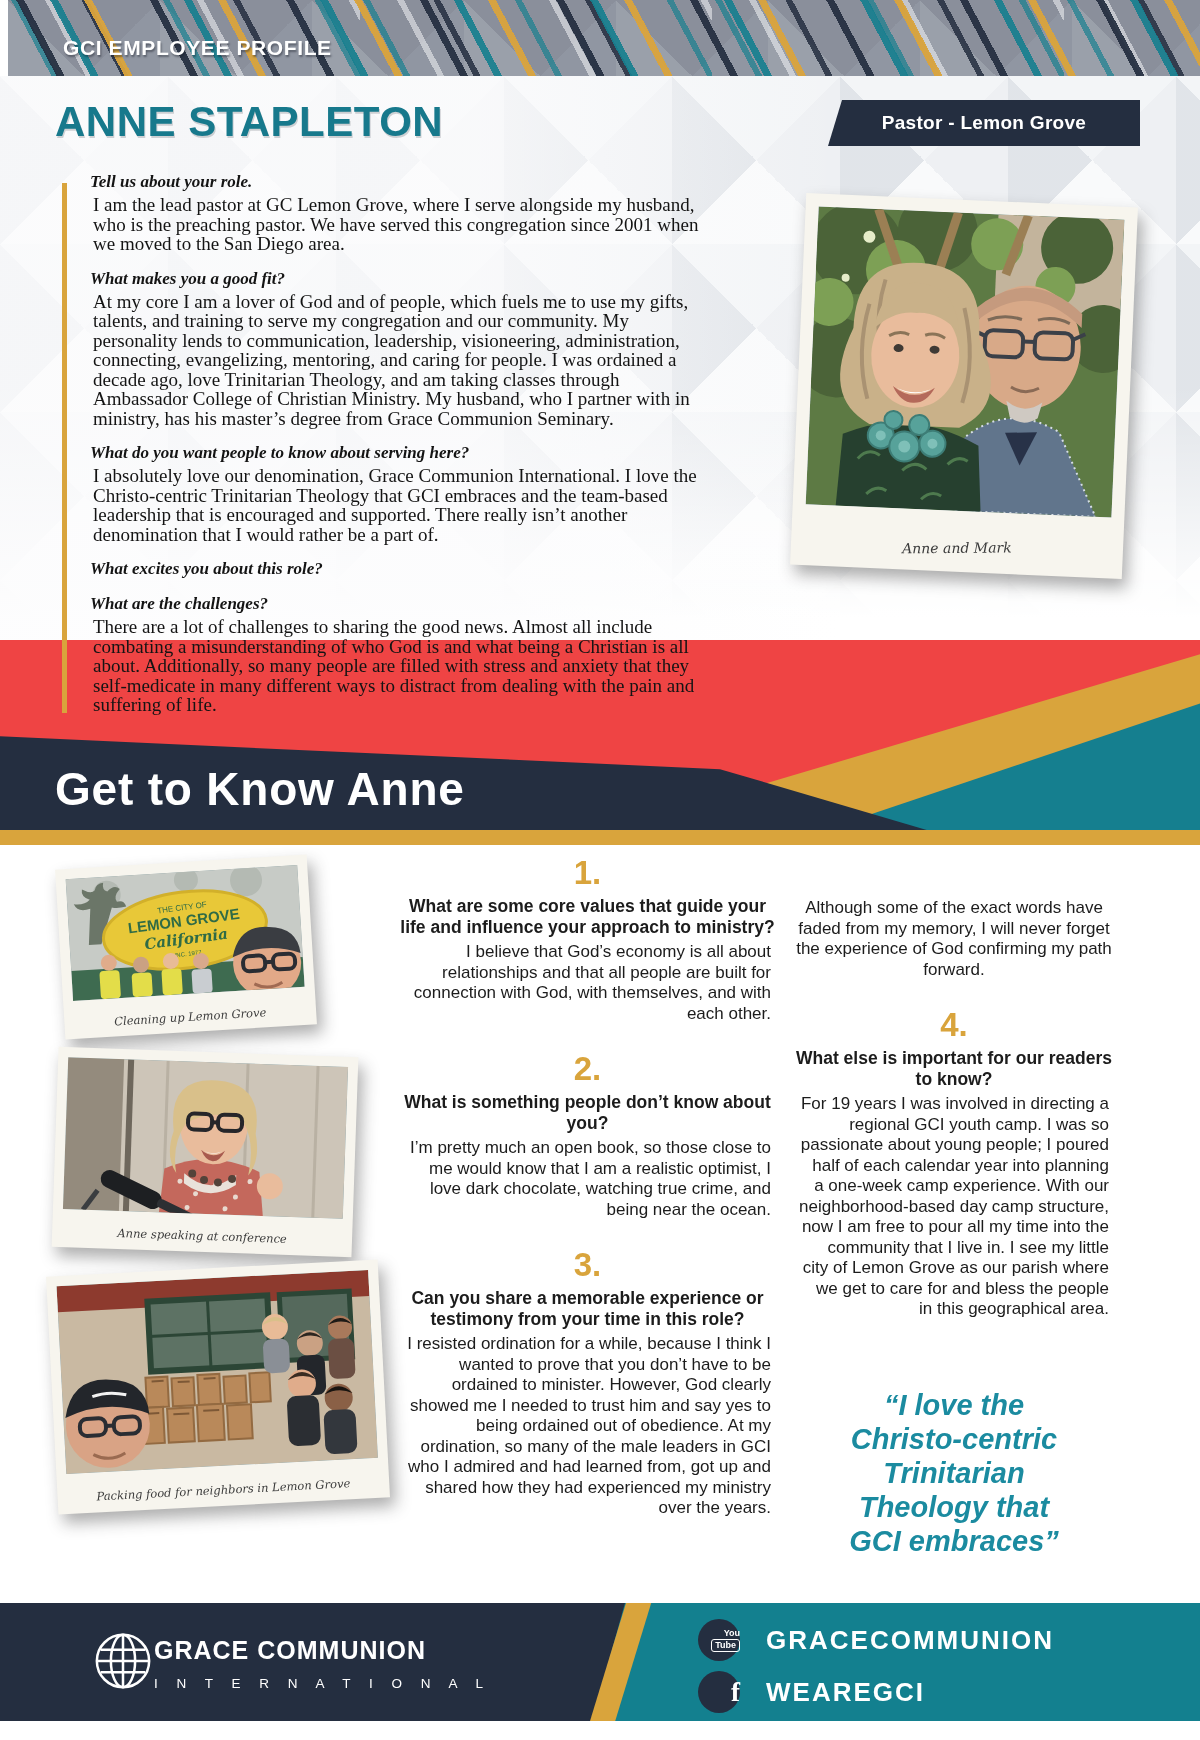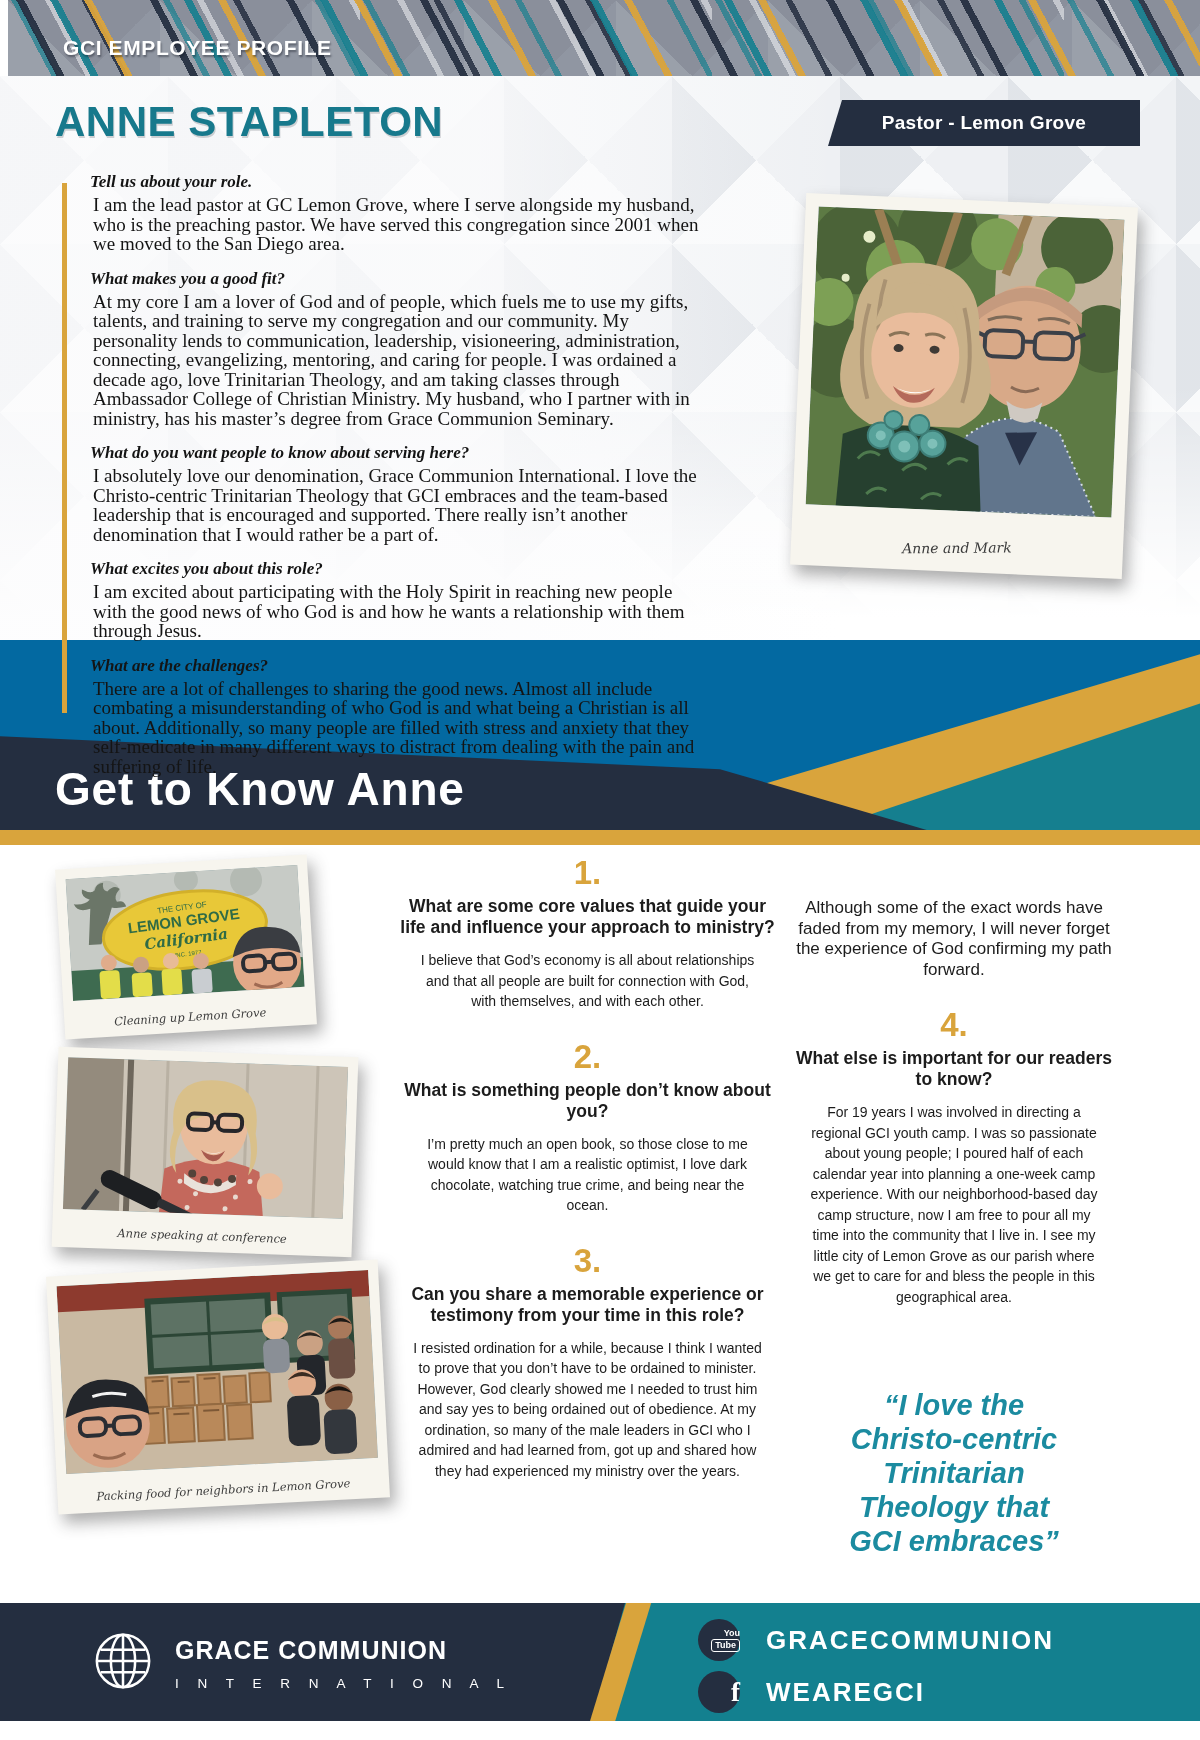--- a/index.html
+++ b/index.html
@@ -50,50 +50,50 @@
   .p1 .ph{position:absolute;left:10px;top:10px;width:232px;height:122px;}
   .p1 .cap{bottom:8px;font-size:11.5px;}
   .p2{left:55px;top:1052px;width:300px;height:200px;transform:rotate(2deg);}
   .p2 .ph{position:absolute;left:10px;top:10px;width:280px;height:152px;}
   .p2 .cap{bottom:9px;font-size:11.5px;}
   .p3{left:52px;top:1268px;width:332px;height:238px;transform:rotate(-3deg);}
   .p3 .ph{position:absolute;left:10px;top:10px;width:312px;height:188px;}
   .p3 .cap{bottom:9px;font-size:11.5px;}
 
   
-  .banner{position:absolute;left:0;top:640px;width:1200px;height:205px;background:#0369a1;}
+  .banner{position:absolute;left:0;top:640px;width:1200px;height:205px;background:#ef4444;}
   .banner .teal-tri{position:absolute;inset:0;background:#157f8f;
     clip-path:polygon(100% 22%,100% 94%,52% 94%);}
   .banner .gold-diag{position:absolute;inset:0;background:#d9a43c;
     clip-path:polygon(50% 94%,100% 7%,100% 31%,68% 94%);}
   .banner .navy{position:absolute;inset:0;background:#242e40;
     clip-path:polygon(0 47%,60% 63%,78% 94%,0 94%);}
   .banner .gold-strip{position:absolute;left:0;top:190px;width:1200px;height:15px;background:#d9a43c;}
   .banner .title{position:absolute;left:55px;top:122px;color:#ffffff;font-size:46px;font-weight:800;
     letter-spacing:.8px;}
 
   
   .midcol{position:absolute;left:400px;top:855px;width:375px;text-align:center;color:#1c1c1c;z-index:2;}
   .rightcol{position:absolute;left:795px;top:898px;width:318px;text-align:center;color:#1c1c1c;z-index:2;}
   .num{font-size:33px;line-height:36px;font-weight:800;color:#d9a43c;margin:27px 0 5px;}
   .midcol .num:first-child{margin-top:0;}
   .mq{font-size:17.5px;line-height:21px;font-weight:800;margin:0 0 3px;}
-  .ma{font-size:14px;line-height:20.5px;margin:12px;}
+  .ma{font-size:17px;line-height:20.5px;margin:4px;text-align:right;}
   .cont{font-size:17px;line-height:20.5px;margin:0 0 2px;}
 
   .quote{position:absolute;left:790px;top:1388px;width:328px;z-index:2;text-align:center;
     color:#1b8ba0;font-size:29px;line-height:34px;font-weight:800;font-style:italic;white-space:pre-line;}
 
   
   .f-band{position:absolute;left:0;top:1603px;width:1200px;height:118px;background:#13808f;}
   .f-navy{position:absolute;left:0;top:1603px;width:645px;height:118px;background:#242e40;
     clip-path:polygon(0 0,96.9% 0,91.8% 100%,0 100%);}
   .f-gold{position:absolute;left:560px;top:1603px;width:120px;height:118px;background:#d9a43c;
     clip-path:polygon(55% 0,76% 0,46% 100%,25% 100%);}
-  .logo{position:absolute;left:92px;top:1630px;display:flex;align-items:center;gap:21px;z-index:4;}
+  .logo{position:absolute;left:92px;top:1630px;display:flex;align-items:center;gap:0;z-index:4;}
   .logo-text .l1{color:#fff;font-size:25px;font-weight:800;letter-spacing:1px;}
   .logo-text .l2{color:#fff;font-size:13.5px;font-weight:400;letter-spacing:7.5px;margin-top:11px;}
   .social{position:absolute;left:698px;display:flex;align-items:center;gap:26px;z-index:4;}
   .social.yt{top:1619px;}
   .social.fb{top:1671px;}
   .s-circle{width:42px;height:42px;border-radius:50%;background:#242e40;display:flex;flex-direction:column;
     align-items:flex-end;justify-content:center;color:#fff;line-height:1;}
   .s-circle .yt1{font-size:9px;font-weight:800;}
   .s-circle .yt2{font-size:9px;font-weight:800;border:1px solid #fff;border-radius:3px;padding:1px 3px;margin-top:1px;}
   .s-circle .fglyph{font-size:27px;font-weight:800;font-family:"Liberation Serif",serif;}
@@ -116,21 +116,20 @@
 
   <div class="goldbar"></div>
   <div class="qa">
     <p class="q">Tell us about your role.</p>
     <p class="a">I am the lead pastor at GC Lemon Grove, where I serve alongside my husband, who is the preaching pastor. We have served this congregation since 2001 when we moved to the San Diego area.</p>
     <p class="q">What makes you a good fit?</p>
     <p class="a">At my core I am a lover of God and of people, which fuels me to use my gifts, talents, and training to serve my congregation and our community. My personality lends to communication, leadership, visioneering, administration, connecting, evangelizing, mentoring, and caring for people. I was ordained a decade ago, love Trinitarian Theology, and am taking classes through Ambassador College of Christian Ministry. My husband, who I partner with in ministry, has his master’s degree from Grace Communion Seminary.</p>
     <p class="q">What do you want people to know about serving here?</p>
     <p class="a">I absolutely love our denomination, Grace Communion International. I love the Christo-centric Trinitarian Theology that GCI embraces and the team-based leadership that is encouraged and supported. There really isn’t another denomination that I would rather be a part of.</p>
     <p class="q">What excites you about this role?</p>
-    <p class="a">I am excited about participating with the Holy Spirit in reaching new people with the good news of who God is and how he wants a relationship with them through Jesus.</p>
     <p class="q">What are the challenges?</p>
     <p class="a">There are a lot of challenges to sharing the good news. Almost all include combating a misunderstanding of who God is and what being a Christian is all about. Additionally, so many people are filled with stress and anxiety that they self-medicate in many different ways to distract from dealing with the pain and suffering of life.</p>
   </div>
 
   <div class="polaroid main-polaroid">
     <div class="ph">
       <svg width="306" height="298" viewBox="0 0 306 298" preserveAspectRatio="none">
         <rect width="306" height="298" fill="#5d7a44"></rect>
         <rect x="180" y="0" width="126" height="120" fill="#c3b49c"></rect>
         <g fill="#4b6338">

